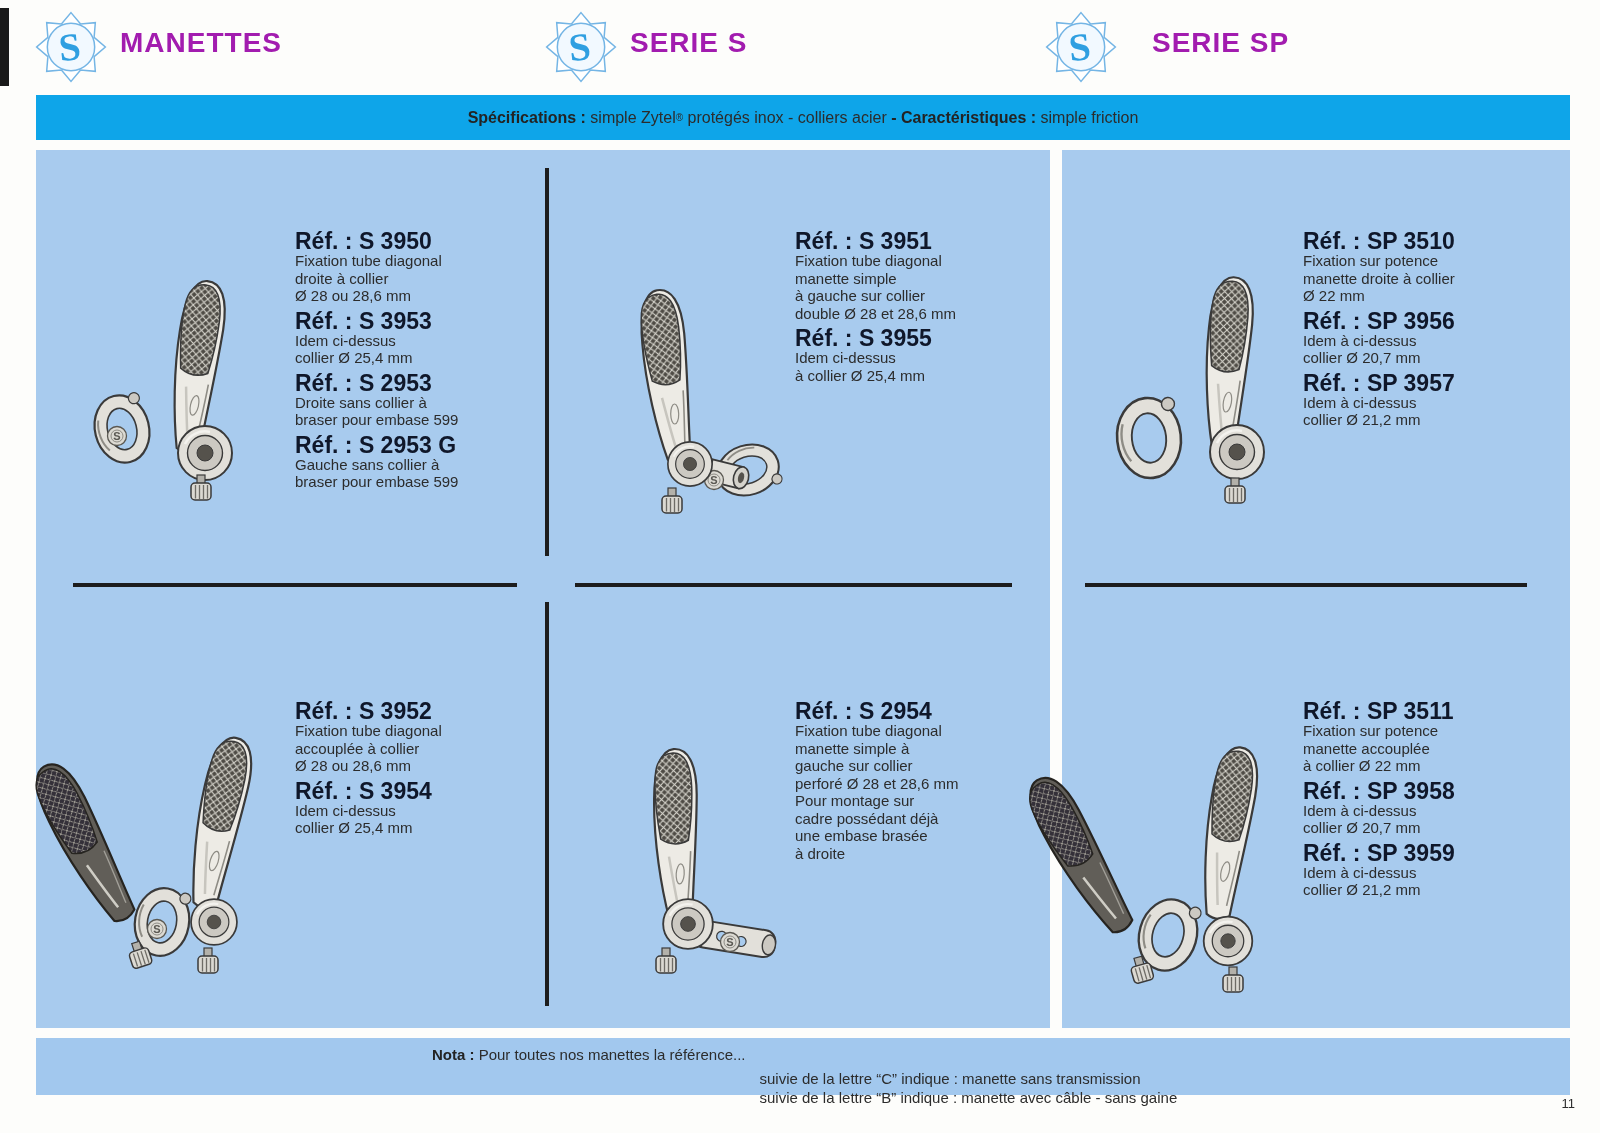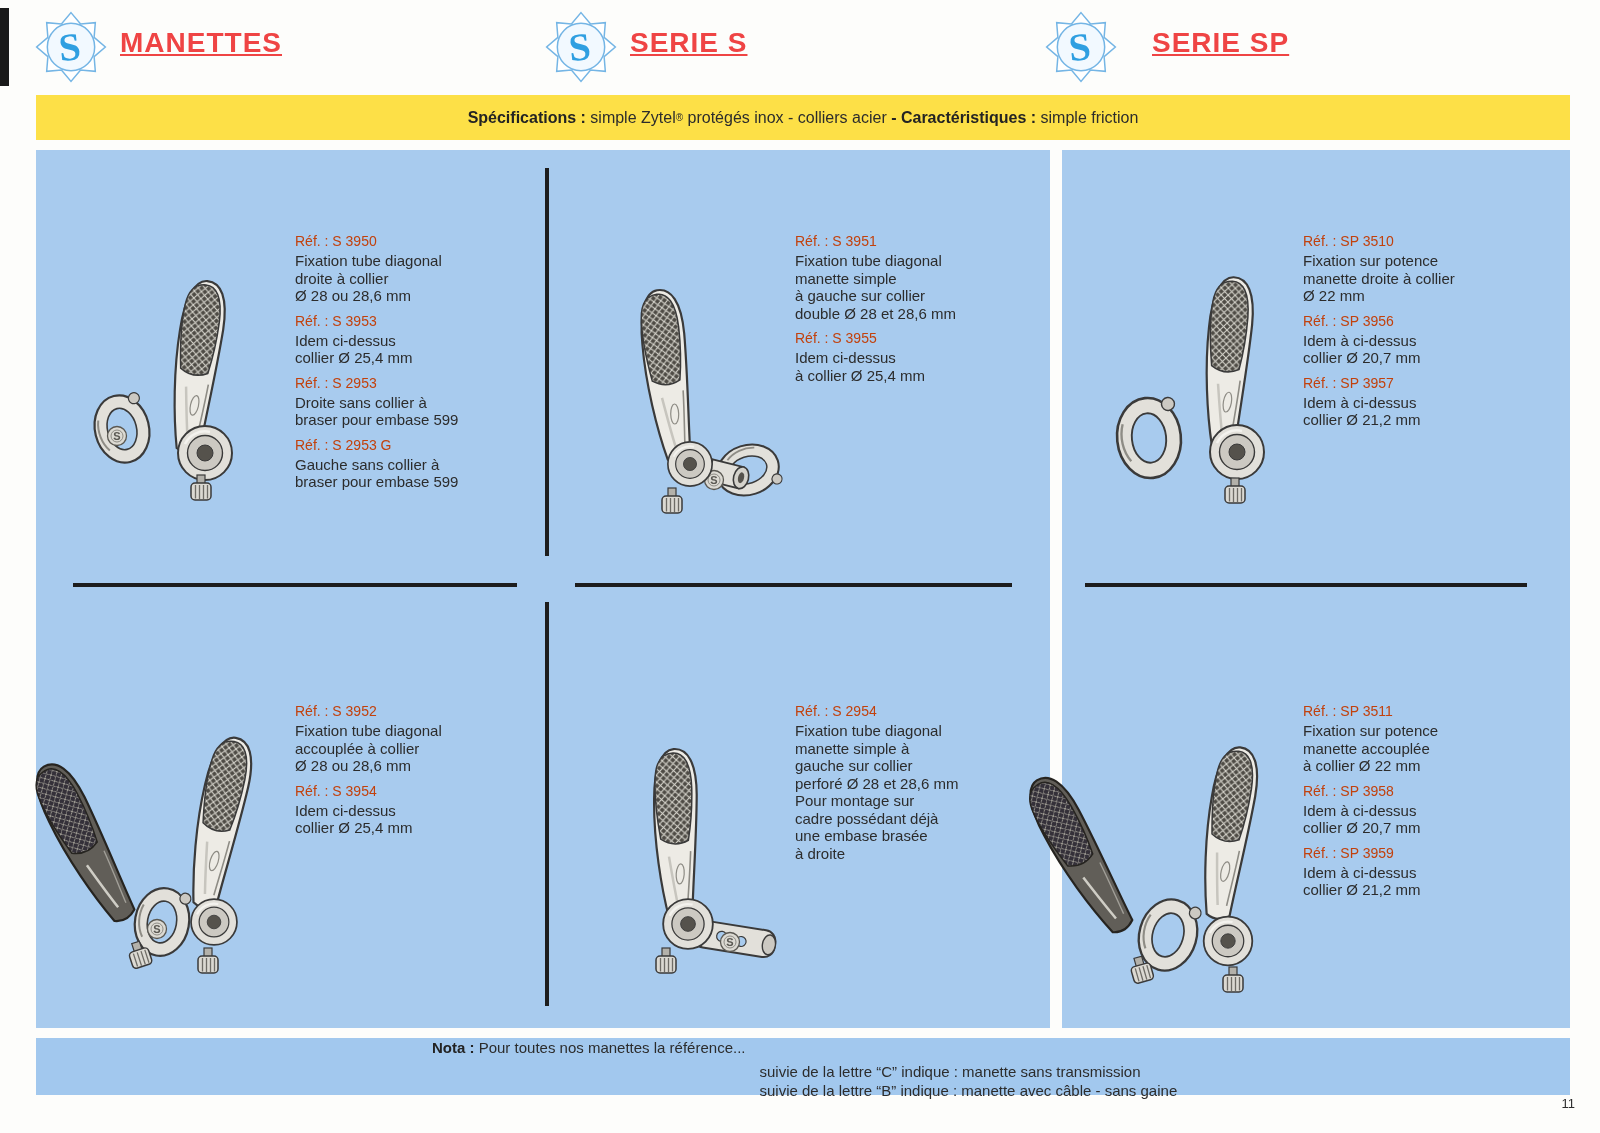--- a/index.html
+++ b/index.html
@@ -7,46 +7,46 @@
     position:relative; width:1600px; height:1133px;
     background:#fdfdfb; overflow:hidden;
     font-family:"Liberation Sans", sans-serif;
     color:#2c2c2c;
   }
   
   .reg-mark{position:absolute; left:0; top:8px; width:9px; height:78px; background:#1a1a1a;}
   .brand-logo{position:absolute; width:78px; height:84px;}
   .brand-title{
     position:absolute; top:27px; font-size:28px; font-weight:bold;
-    letter-spacing:1px; color:#ef4444; white-space:nowrap;text-decoration:underline;
+    letter-spacing:1px; color:#a21caf; white-space:nowrap;
   }
   
   .spec-bar{
     position:absolute; left:36px; top:95px; width:1534px; height:45px;
-    background:#fde047; display:flex; align-items:center; justify-content:center;
+    background:#0ea5e9; display:flex; align-items:center; justify-content:center;
     font-size:16px; white-space:pre;
   }
   .spec-bar b{font-weight:bold; color:#232323;}
   .nota-bar{
     position:absolute; left:36px; top:1038px; width:1534px; height:57px;
     background:#a2c8ee; display:flex; align-items:flex-start;
-    padding-top:0; box-sizing:border-box; font-size:15px;
+    padding-top:7px; box-sizing:border-box; font-size:15px;
   }
   .nota-intro{margin-left:396px; white-space:pre; line-height:19px;}
   .nota-intro b{font-weight:bold; color:#232323;}
   .nota-lines{margin-left:14px; line-height:19px;margin-top:24px;}
   
   .panel{position:absolute; background:#a8cbee; top:150px; height:878px;}
   .panel-left{left:36px; width:1014px;}
   .panel-right{left:1062px; width:508px;}
   .divider{position:absolute; background:#1d1d1d;}
   
   .cell-text{position:absolute; color:#2c2c2c;}
   .ref-group + .ref-group{margin-top:6px;}
-  .ref-title{font-size:14px; font-weight:normal; line-height:21px; color:#c2410c;}
+  .ref-title{font-size:23px; font-weight:bold; line-height:21px; color:#0f172a;}
   .ref-line{font-size:15px; line-height:17.5px;}
   
   .illus{position:absolute;}
   .page-number{position:absolute; left:1545px; top:1096px; width:30px; text-align:right;
     font-size:13px; color:#2e2e2e;}
 </style>
 </head>
 <body>
 
 <div id="page">

